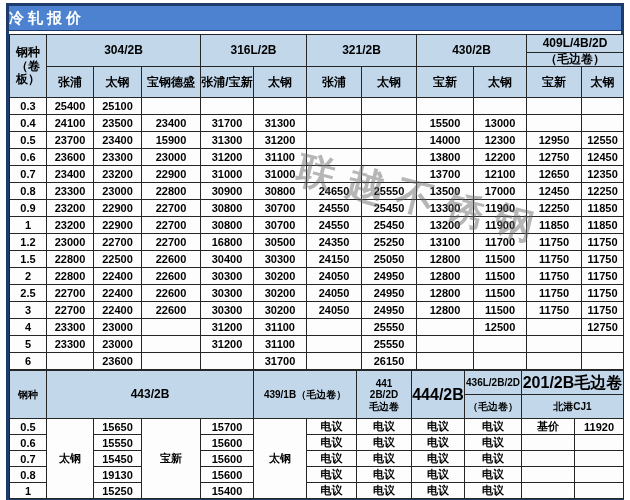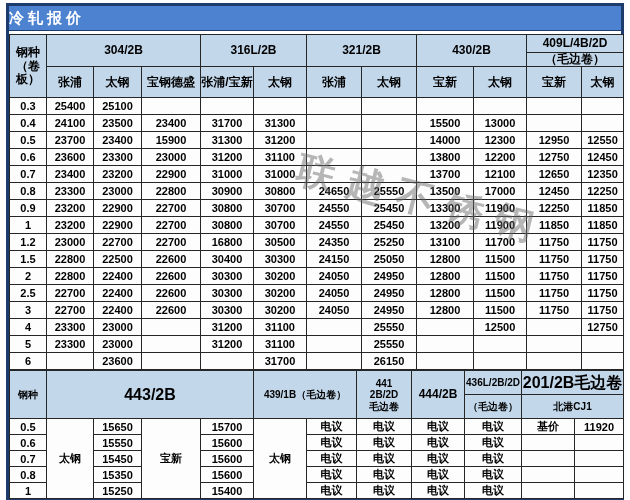--- a/index.html
+++ b/index.html
@@ -312,28 +312,28 @@
         <col style="width:50px">
         <col style="width:55px">
       <col style="width:53px">
         <col style="width:57px">
         <col style="width:53px">
         <col style="width:49px">
     </colgroup>
     <thead>
       <tr>
         <th rowspan="2">钢种</th>
-        <th colspan="4" rowspan="2" style="font-size:16px">443/2B</th>
+        <th colspan="4" rowspan="2" style="font-size:12px">443/2B</th>
         <th colspan="2" rowspan="2">439/1B（毛边卷）</th>
         <th rowspan="2">
           <span class="hl">441</span>
           <span class="hl">2B/2D</span>
           <span class="hl">毛边卷</span>
         </th>
-        <th rowspan="2" style="font-size:12px">444/2B</th>
+        <th rowspan="2" style="font-size:16px">444/2B</th>
         <th>436L/2B/2D</th>
         <th colspan="2" style="font-size:16px">201/2B毛边卷</th>
       </tr>
       <tr>
         <th>（毛边卷）</th>
         <th colspan="2">北港CJ1</th>
       </tr>
     </thead>
     <tbody>
         <tr>
@@ -367,21 +367,21 @@
           <td>15600</td>
           <td>电议</td>
           <td>电议</td>
           <td>电议</td>
           <td>电议</td>
           <td></td>
           <td></td>
         </tr>
         <tr>
           <td>0.8</td>
-          <td>15350</td>
+          <td>19130</td>
           <td>15600</td>
           <td>电议</td>
           <td>电议</td>
           <td>电议</td>
           <td>电议</td>
           <td></td>
           <td></td>
         </tr>
         <tr>
           <td>1</td>

